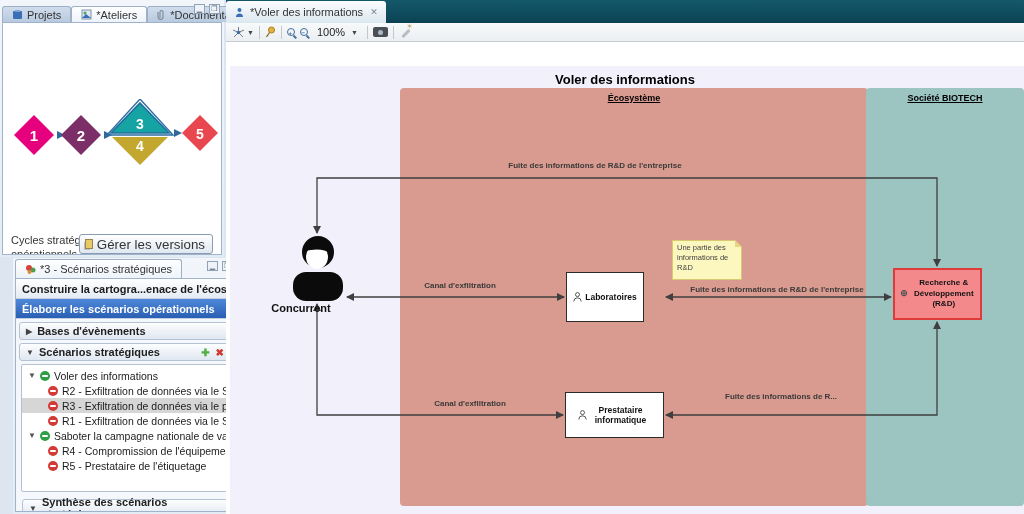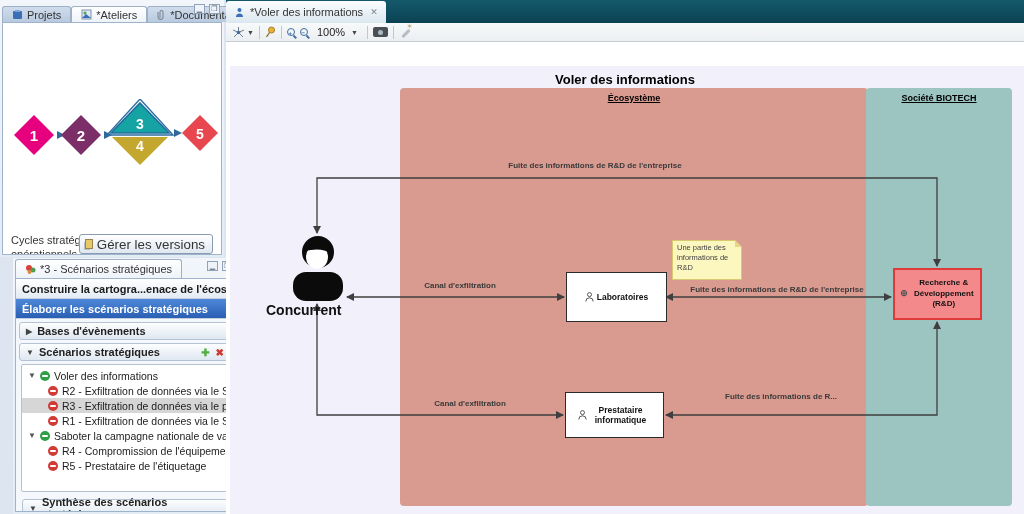--- a/index.html
+++ b/index.html
@@ -71,32 +71,32 @@
   .wand::after { content:"✶"; position:absolute; right:-1px; top:-4px; font-size:8px; color:#b8884a; }
 
   
   #canvas { position:absolute; left:0; right:0; top:42px; bottom:0; background:#fff; }
   #page { position:absolute; left:4px; top:24px; width:794px; height:460px; background:#f1f0fb; }
   #diagram-title { position:absolute; top:6px; left:0; width:790px; text-align:center; font-weight:bold; font-size:13px; color:#000; }
   .col { position:absolute; top:22px; height:418px; border-radius:4px; text-align:center; padding-top:3px; }
   .col .colhdr { font-weight:bold; font-size:9px; text-decoration:underline; color:#000; }
   #col-source { left:22px; width:126px; background:#fff; border:1px solid #3a3a3a; border-radius:2px; }
   #col-eco { left:170px; width:468px; background:#d99a8f; }
-  #col-biotech { left:636px; width:146px; background:#9cc4c1; }
+  #col-biotech { left:636px; width:158px; background:#9cc4c1; }
 
   #edges { position:absolute; left:0; top:0; width:794px; height:460px; }
   .node { position:absolute; background:#fff; border:1.4px solid #2b2b2b; display:flex; align-items:center; justify-content:center; gap:3px; font-weight:bold; font-size:8.5px; color:#111; text-align:center; }
-  #node-lab { left:336px; top:206px; width:101px; height:50px; }
+  #node-lab { left:336px; top:206px; width:78px; height:50px; }
   #node-prest { left:335px; top:326px; width:99px; height:46px; }
   #node-prest span.lbl, #node-lab span.lbl { max-width:62px; }
   #node-rd { left:663px; top:202px; width:89px; height:52px; background:#f4898b; border:2px solid #e03b3b; font-size:8px; line-height:1.3; }
   #node-rd .gear { color:#555; font-size:9px; margin-right:2px; }
   #node-rd span.lbl { max-width:62px; }
   #concurrent { position:absolute; left:62px; top:169px; }
-  #concurrent-label { position:absolute; left:36px; top:236px; width:70px; text-align:center; font-weight:bold; font-size:14px; color:#111; }
+  #concurrent-label { position:absolute; left:36px; top:236px; width:70px; text-align:center; font-weight:bold; font-size:11px; color:#111; }
 
   .edge-label { position:absolute; transform:translateX(-50%); font-weight:bold; font-size:8px; color:#3a3a3a; white-space:nowrap; }
 
   #note { position:absolute; left:442px; top:174px; width:70px; height:40px; background:#fcf6bf; border:1px solid #d9c96e; padding:2px 4px; font-size:7.5px; line-height:1.35; color:#444; }
   #note .fold { position:absolute; right:-1px; top:-1px; width:0; height:0; border-left:7px solid #e6d786; border-top:7px solid #d99a8f; }
 
   .person-sm { flex:0 0 auto; }
 </style>
 </head>
 <body>
@@ -170,21 +170,21 @@
     <div class="winbtns" style="top:3px;">
       <span class="winbtn">▁</span>
       <span class="winbtn">❒</span>
     </div>
   </div>
   <div class="viewbody" style="top:20px;">
     <div class="navrow">
       <span>Construire la cartogra...enace de l'écosystème</span>
     </div>
     <div class="navrow selected">
-      <span>Élaborer les scénarios stratégiques</span>
+      <span>Élaborer les scénarios opérationnels</span>
     </div>
 
     <div class="secbar">
       <span class="caret">▶</span>
       <span>Bases d'évènements</span>
     </div>
 
     <div class="secbar">
       <span class="caret">▼</span>
       <span>Scénarios stratégiques</span>

